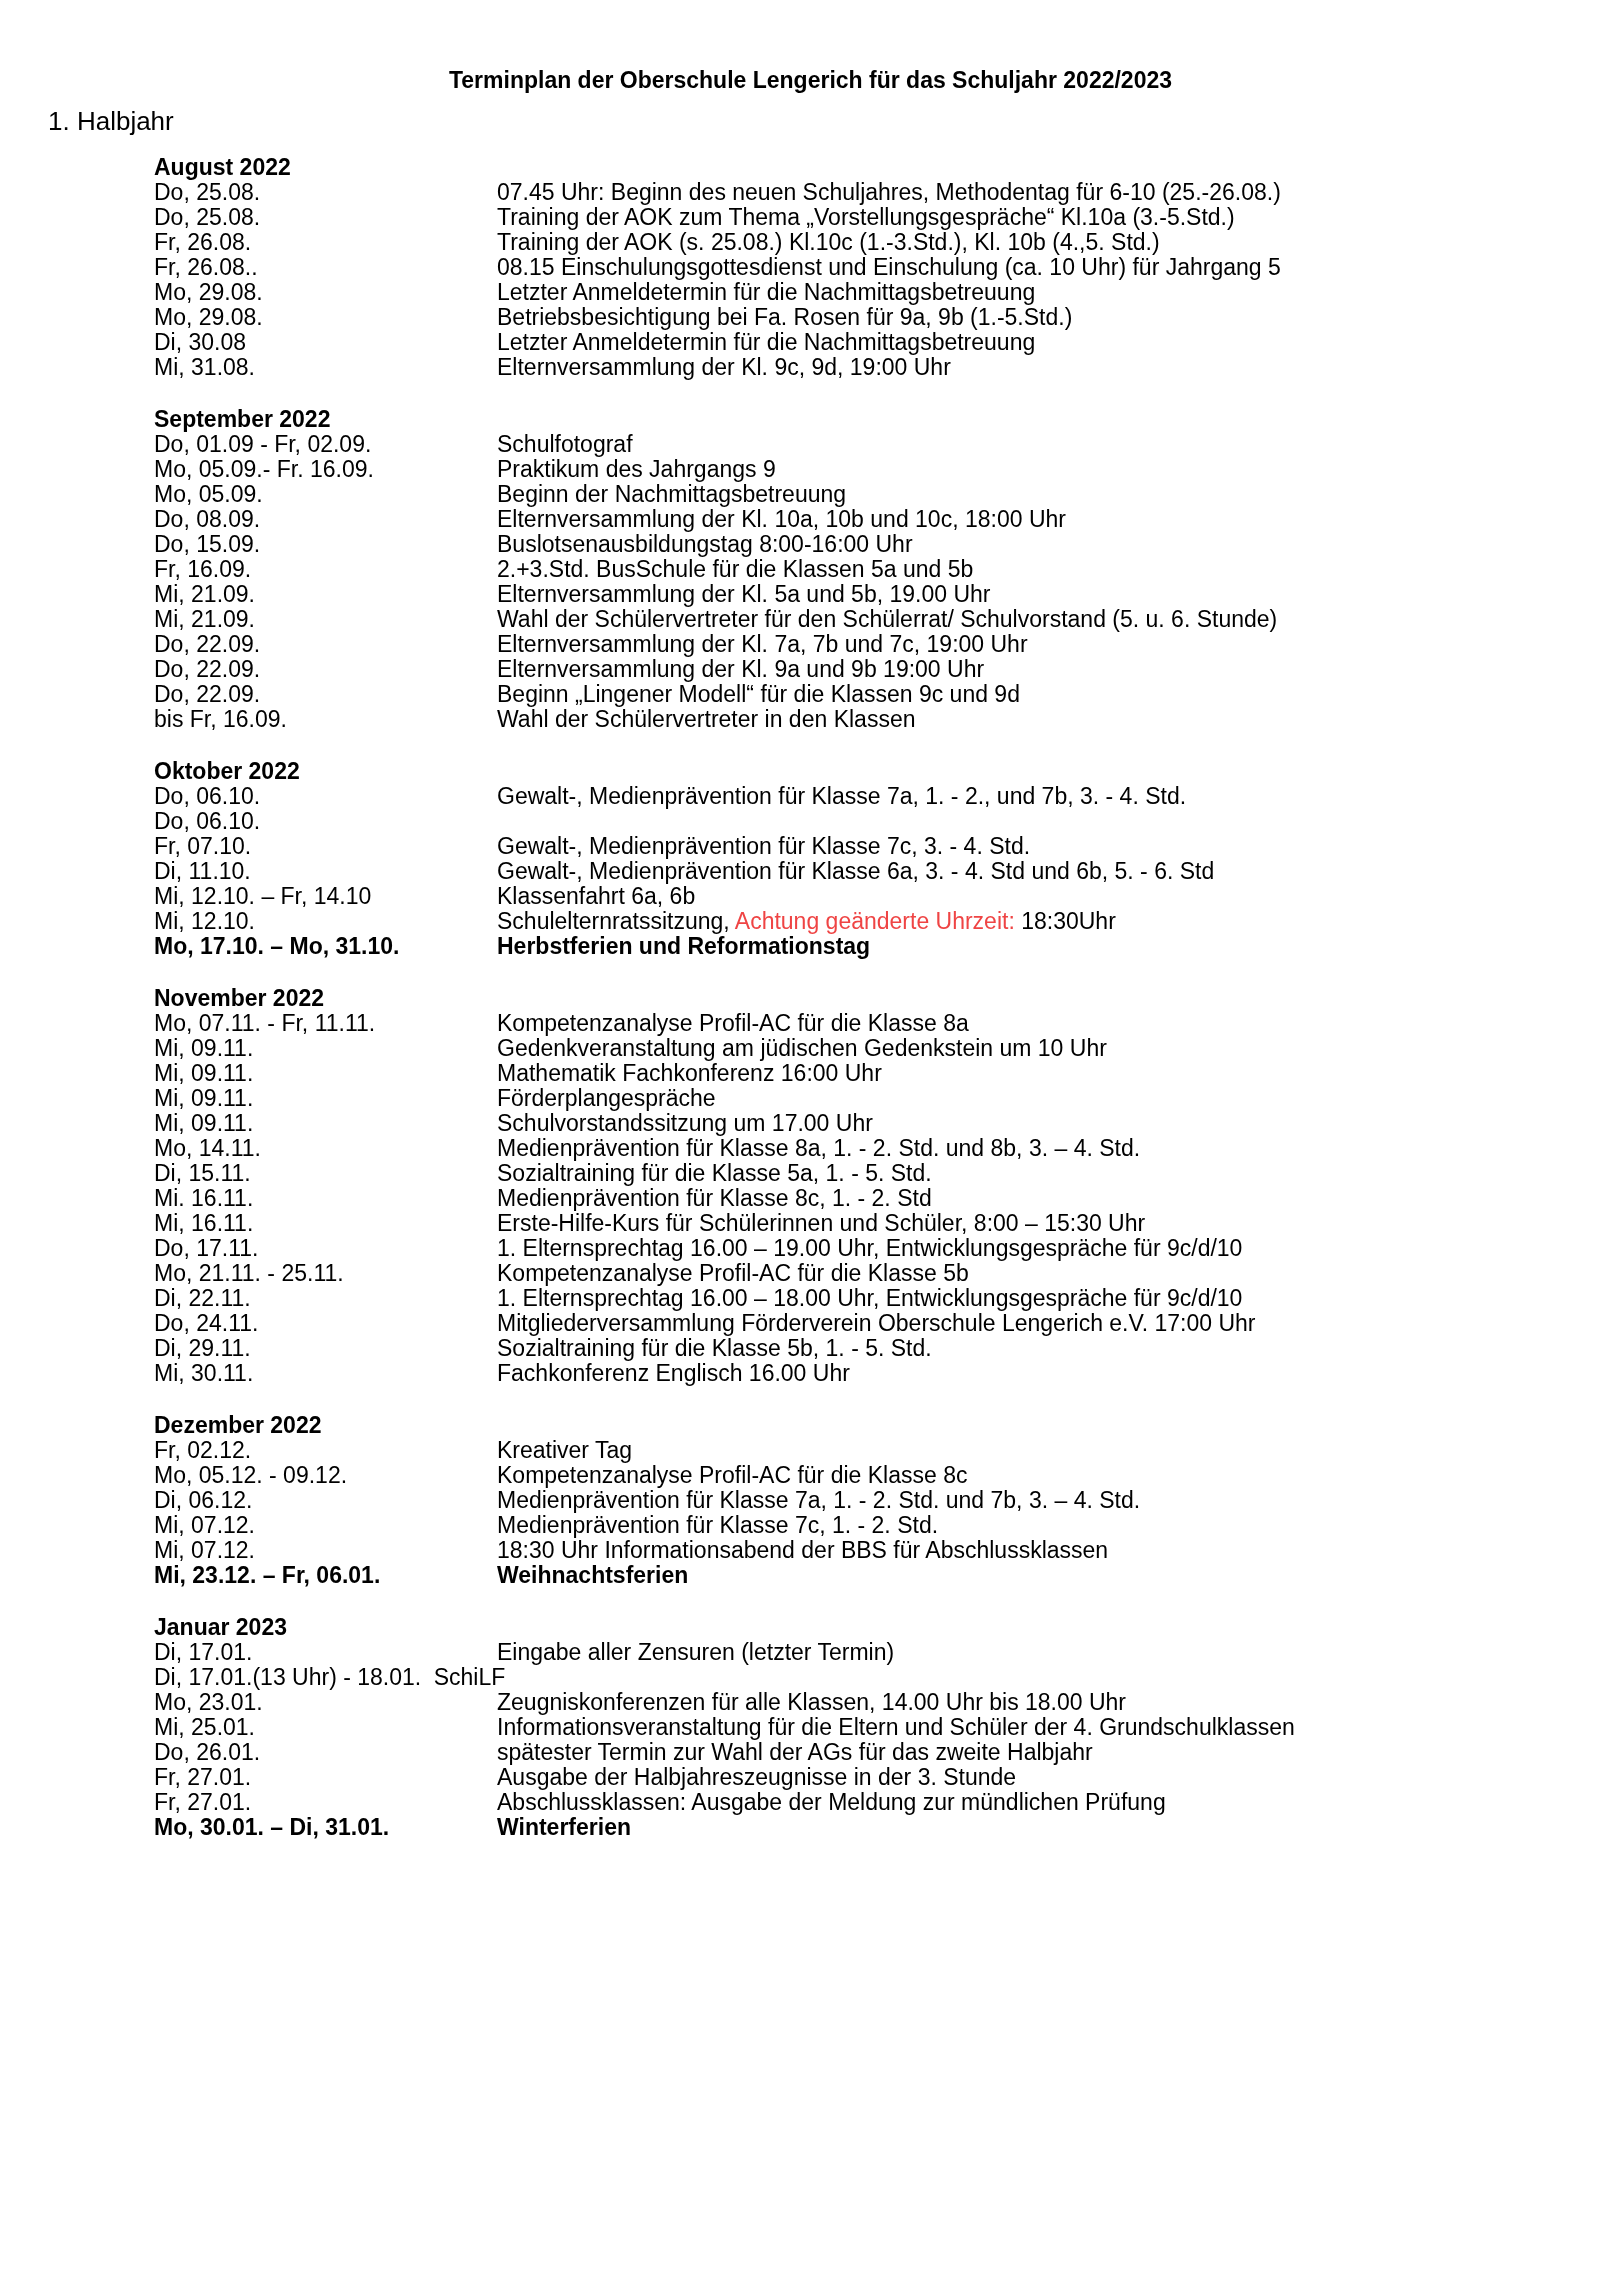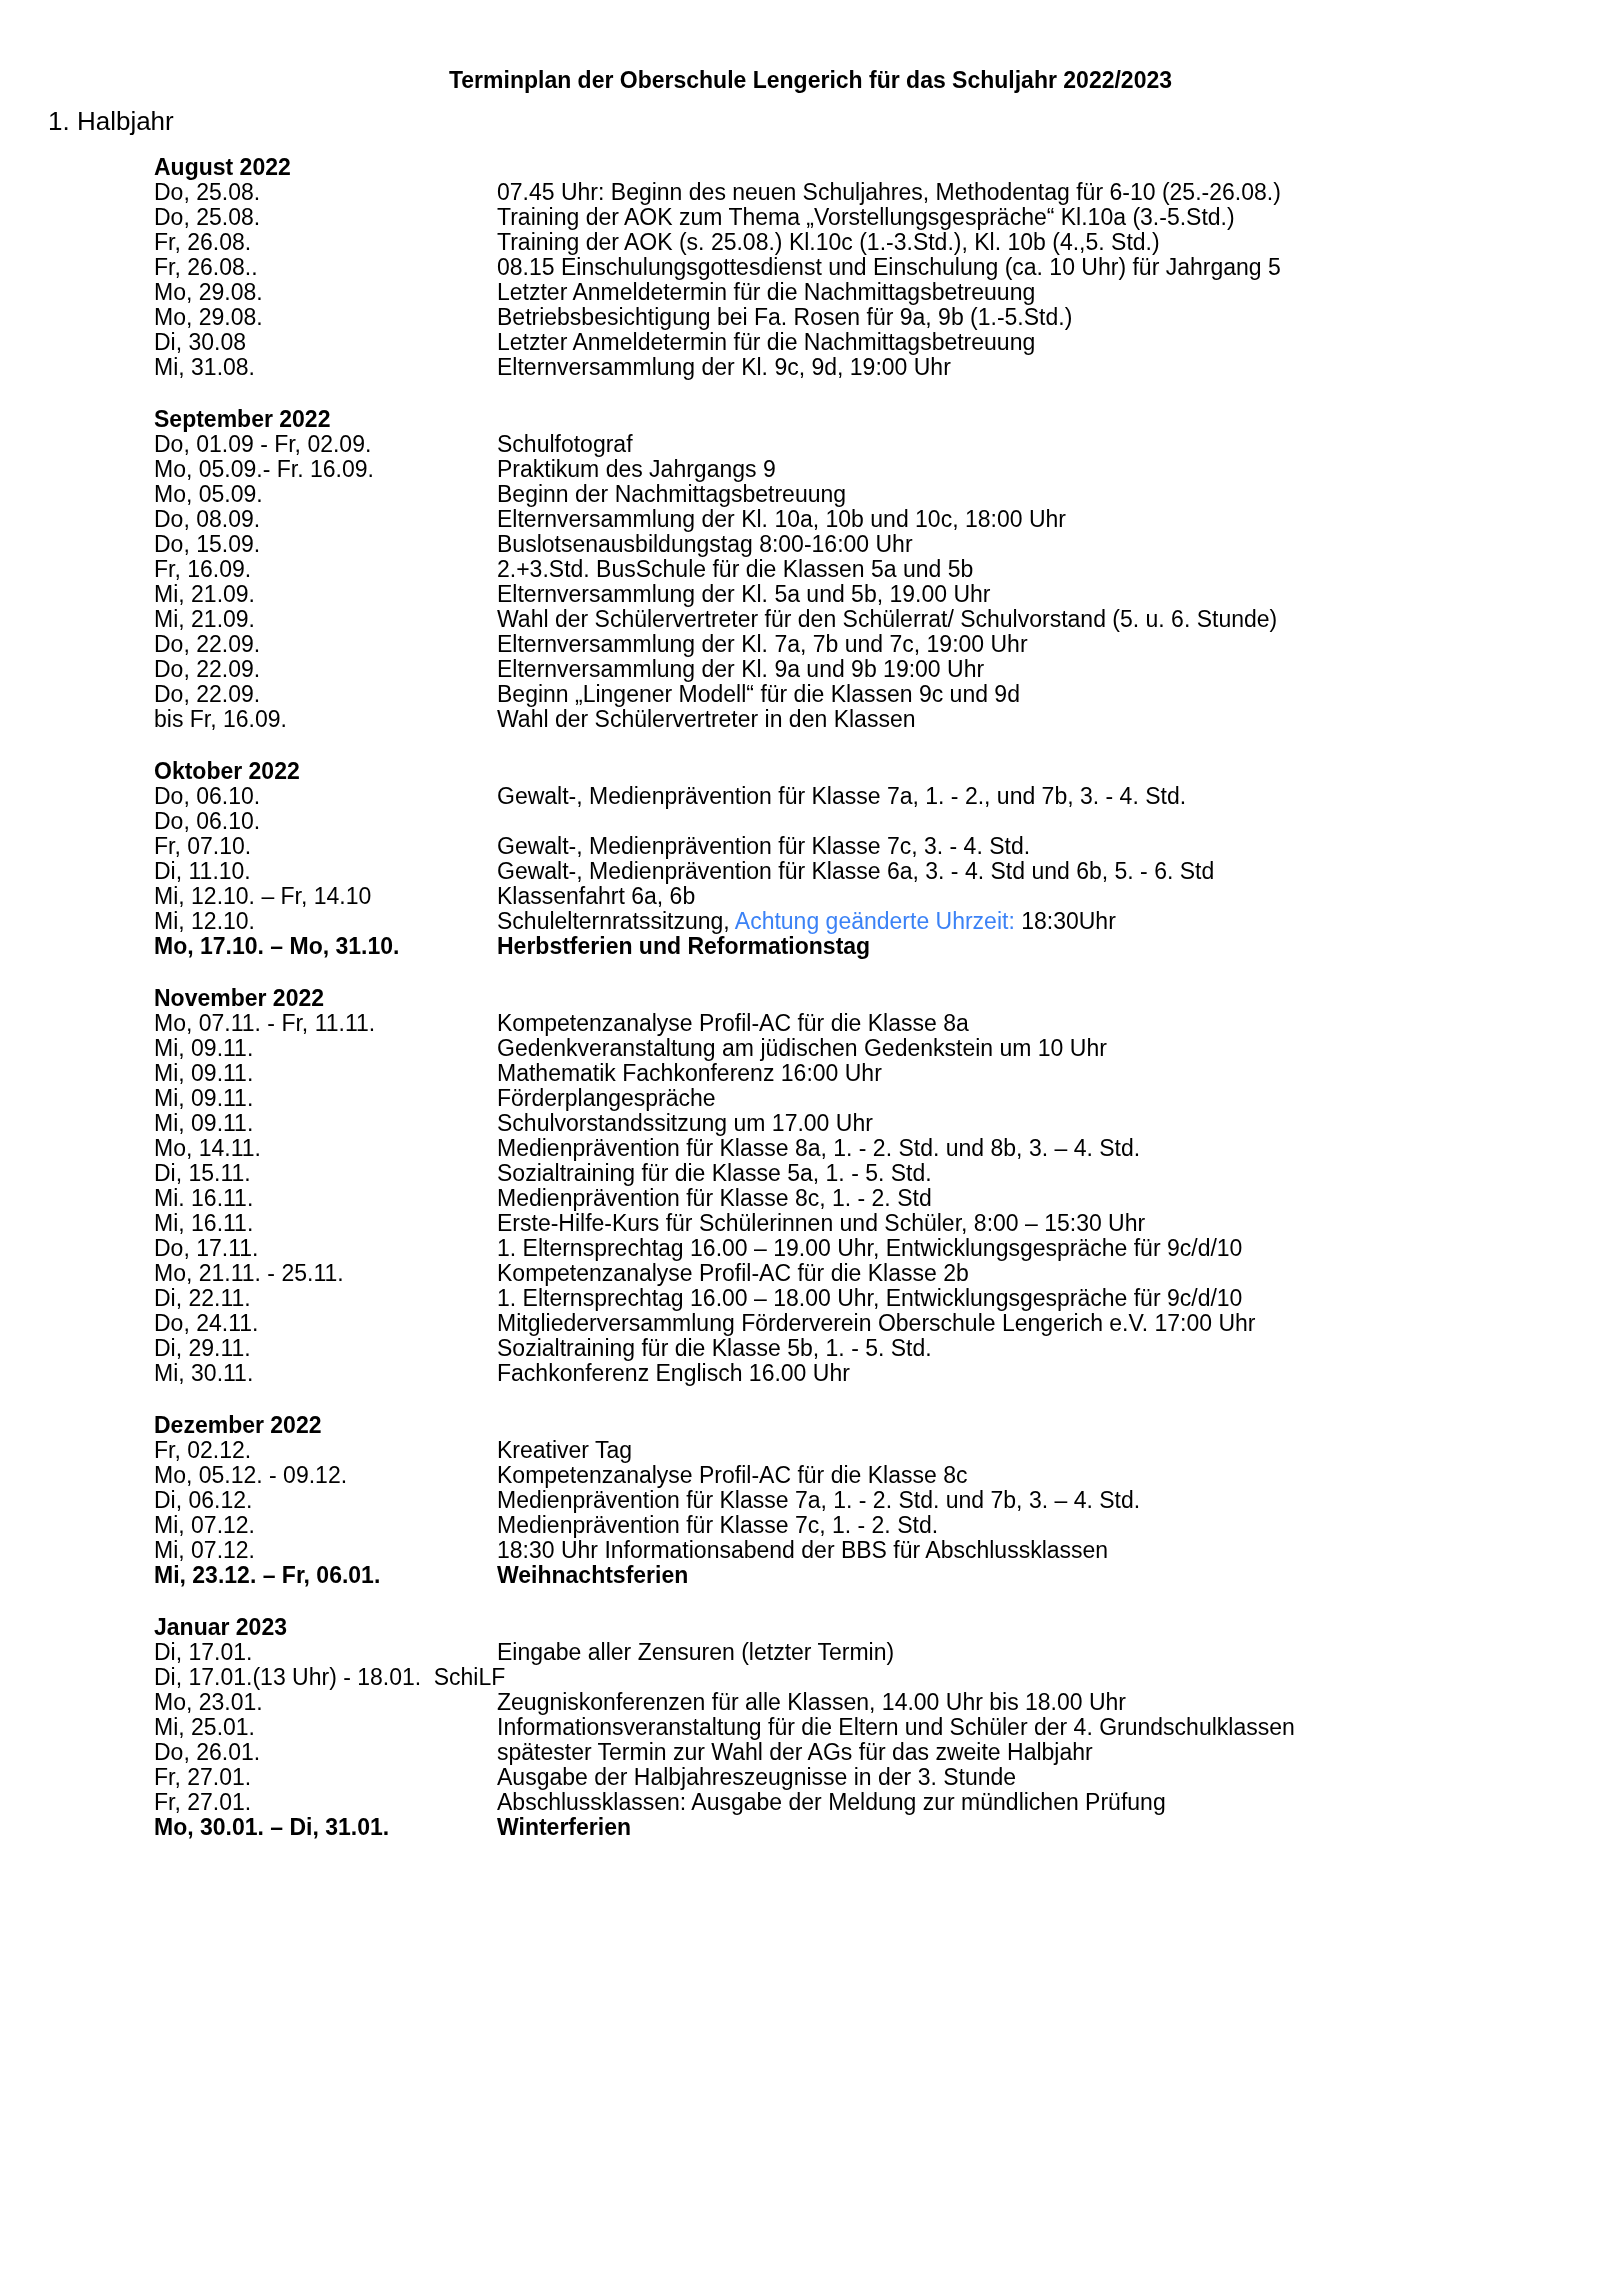--- a/index.html
+++ b/index.html
@@ -78,21 +78,21 @@
   }
   .row.wide-date .date {
     width: auto;
     padding-right: 12.5px;
   }
   .row.bold .date,
   .row.bold .desc {
     font-weight: bold;
   }
   .hl-red {
-    color: #3b82f6;
+    color: #ef4444;
     margin-top: 20px;
   }
 </style>
 </head>
 <body>
 
 <div class="page">
 
   <h1 class="doc-title">Terminplan der Oberschule Lengerich für das Schuljahr 2022/2023</h1>
 
@@ -252,21 +252,21 @@
         <div class="row">
           <span class="date">Mi,  16.11.</span>
           <span class="desc">Erste-Hilfe-Kurs für Schülerinnen und Schüler, 8:00 – 15:30 Uhr</span>
         </div>
         <div class="row">
           <span class="date">Do,  17.11.</span>
           <span class="desc">1. Elternsprechtag 16.00 – 19.00 Uhr, Entwicklungsgespräche für 9c/d/10</span>
         </div>
         <div class="row">
           <span class="date">Mo,  21.11. - 25.11.</span>
-          <span class="desc">Kompetenzanalyse Profil-AC für die Klasse 2b</span>
+          <span class="desc">Kompetenzanalyse Profil-AC für die Klasse 5b</span>
         </div>
         <div class="row">
           <span class="date">Di,   22.11.</span>
           <span class="desc">1. Elternsprechtag 16.00 – 18.00 Uhr,  Entwicklungsgespräche für 9c/d/10</span>
         </div>
         <div class="row">
           <span class="date">Do,  24.11.</span>
           <span class="desc">Mitgliederversammlung Förderverein Oberschule Lengerich e.V. 17:00 Uhr</span>
         </div>
         <div class="row">

